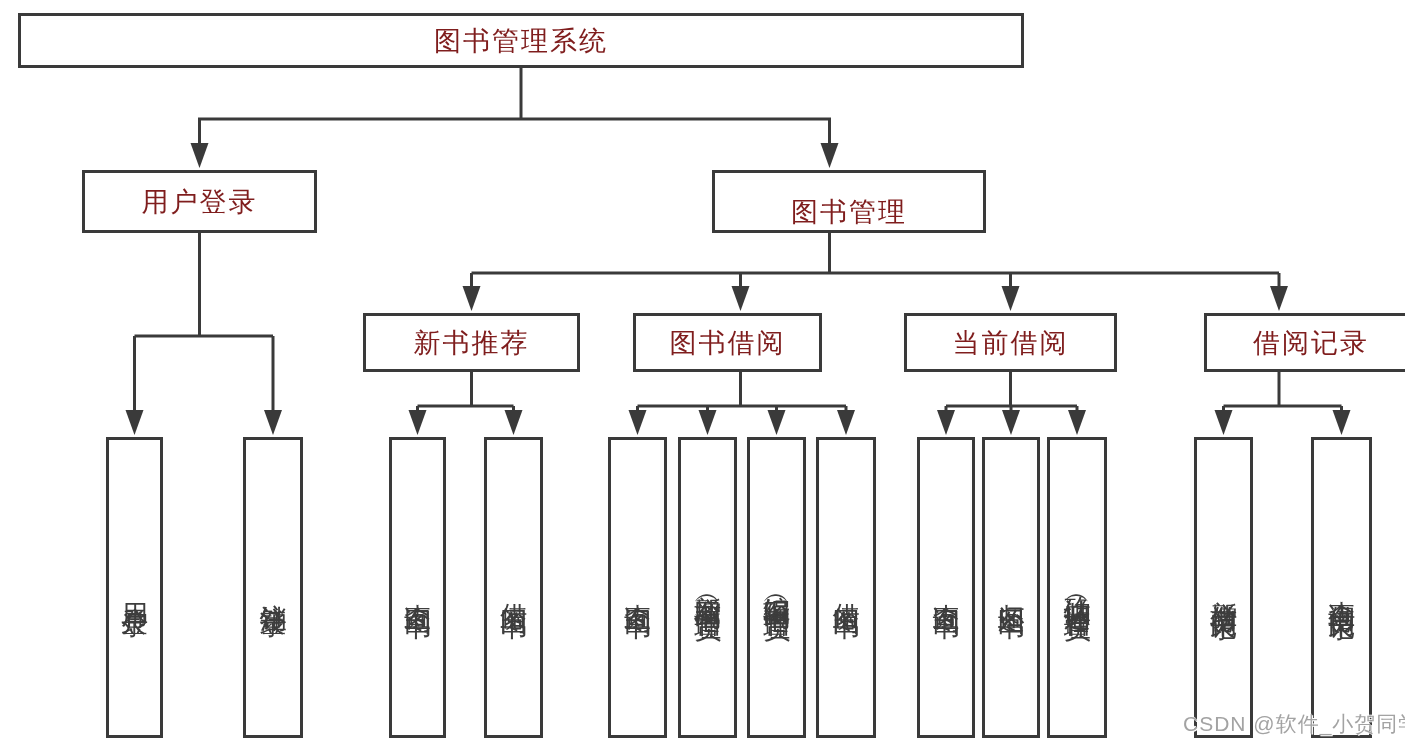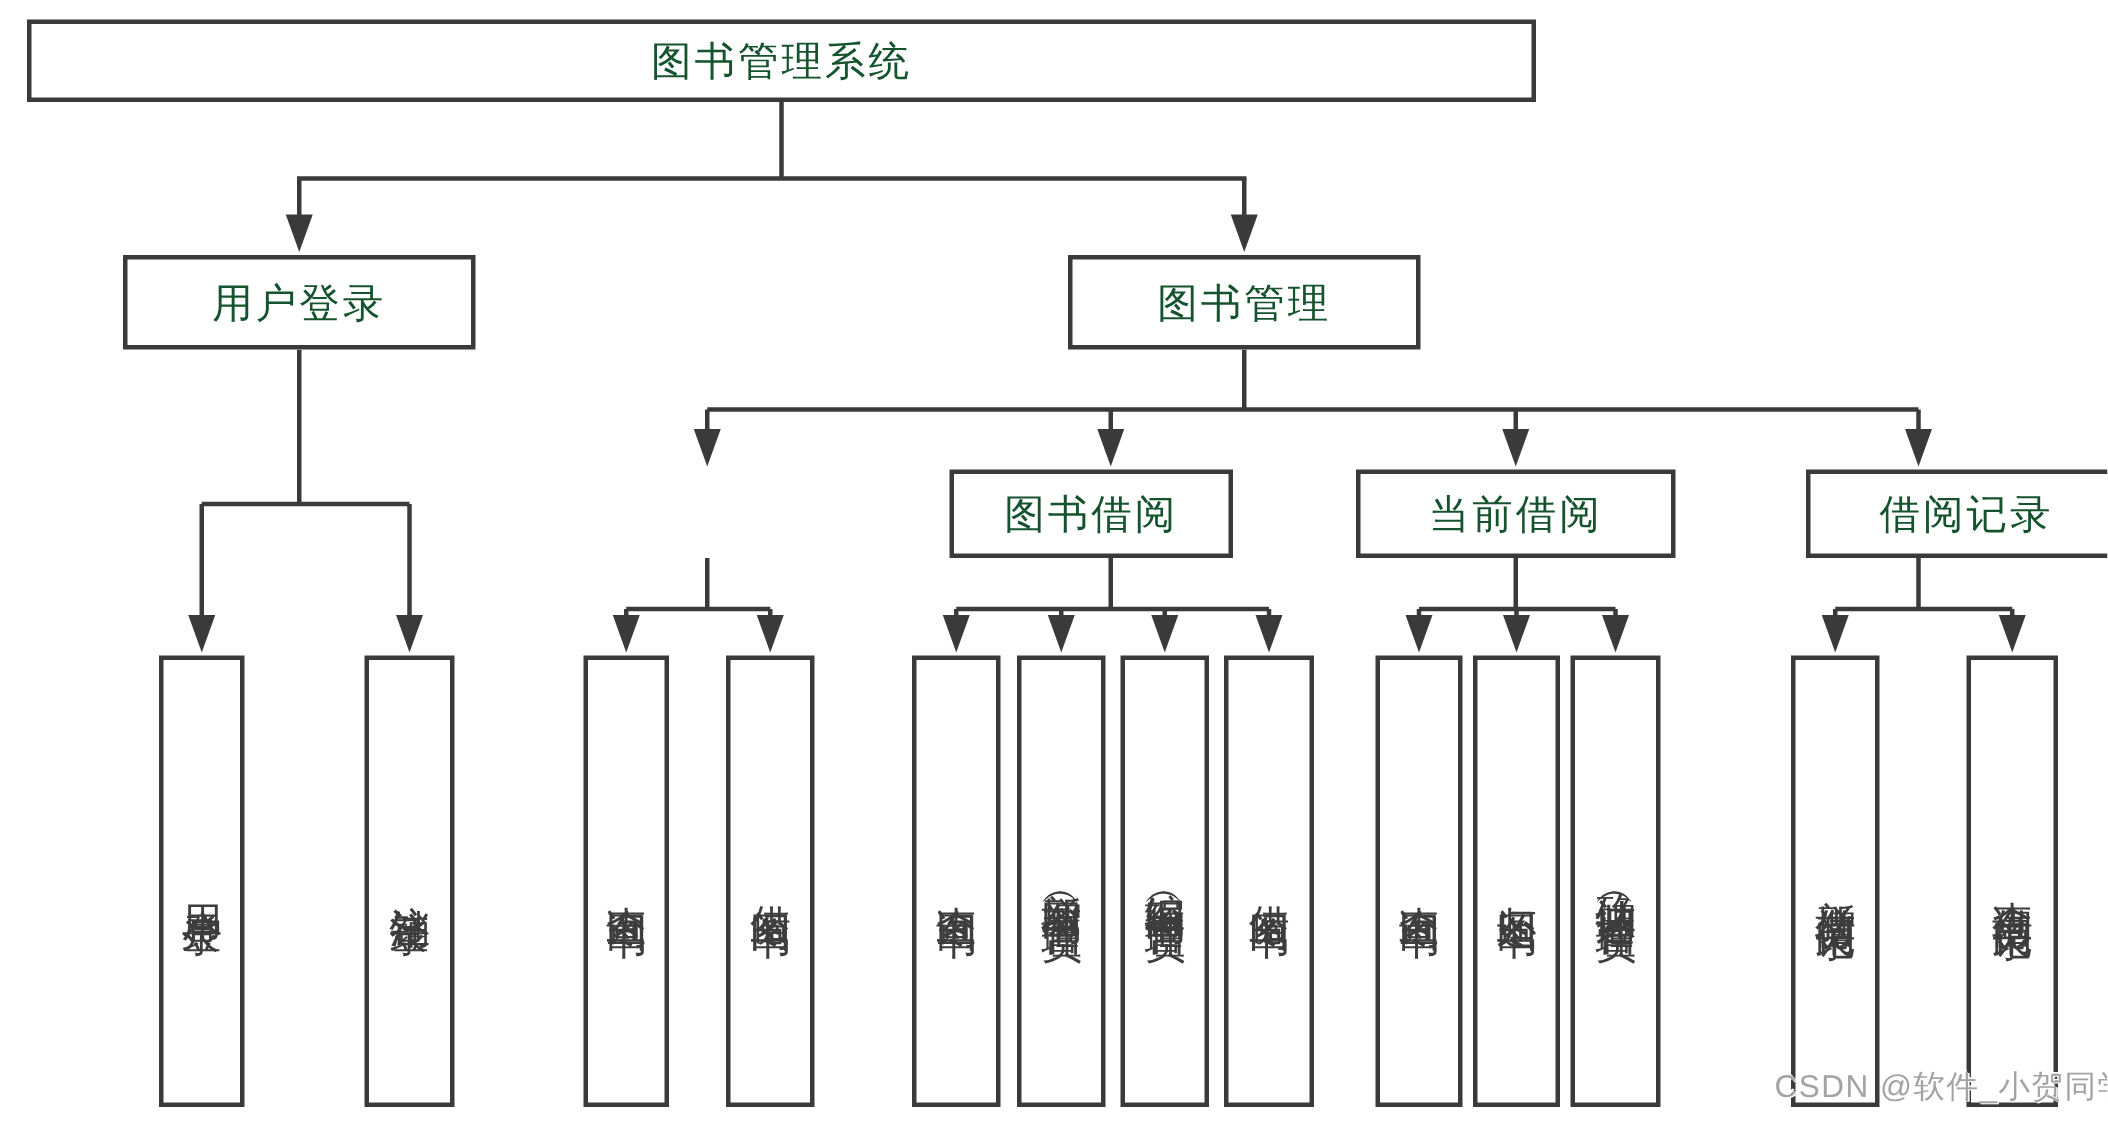--- a/index.html
+++ b/index.html
@@ -25,21 +25,21 @@
     background: #ffffff;
     display: flex;
     align-items: center;
     justify-content: center;
     text-align: center;
   }
   .h-label {
     font-size: 27px;
     letter-spacing: 2px;
     white-space: nowrap;
-    color: #14532d;
+    color: #7f1d1d;
   }
   .leaf .vtext {
     writing-mode: vertical-rl;
     text-orientation: mixed;
     font-size: 27px;
     letter-spacing: 3px;
     line-height: 1.05;
     color: #3d3d3d;
     white-space: nowrap;
   }
@@ -135,24 +135,27 @@
     </g>
   </svg>
 
   <div class="box" style="left:18px; top:13px; width:1006px; height:55px;">
     <span class="h-label">图书管理系统</span>
   </div>
 
   <div class="box" style="left:82px; top:170px; width:235px; height:63px;">
     <span class="h-label">用户登录</span>
   </div>
-  <div class="box" style="left:712px; top:170px; width:235px; height:63px;">
+  <div class="box" style="left:712px; top:170px; width:274px; height:63px;align-items:flex-end;">
     <span class="h-label">图书管理</span>
   </div>
 
+  <div class="box" style="left:363px; top:313px; width:217px; height:59px;">
+    <span class="h-label">新书推荐</span>
+  </div>
   <div class="box" style="left:633px; top:313px; width:189px; height:59px;">
     <span class="h-label">图书借阅</span>
   </div>
   <div class="box" style="left:904px; top:313px; width:213px; height:59px;">
     <span class="h-label">当前借阅</span>
   </div>
   <div class="box" style="left:1204px; top:313px; width:214px; height:59px;">
     <span class="h-label">借阅记录</span>
   </div>
 

